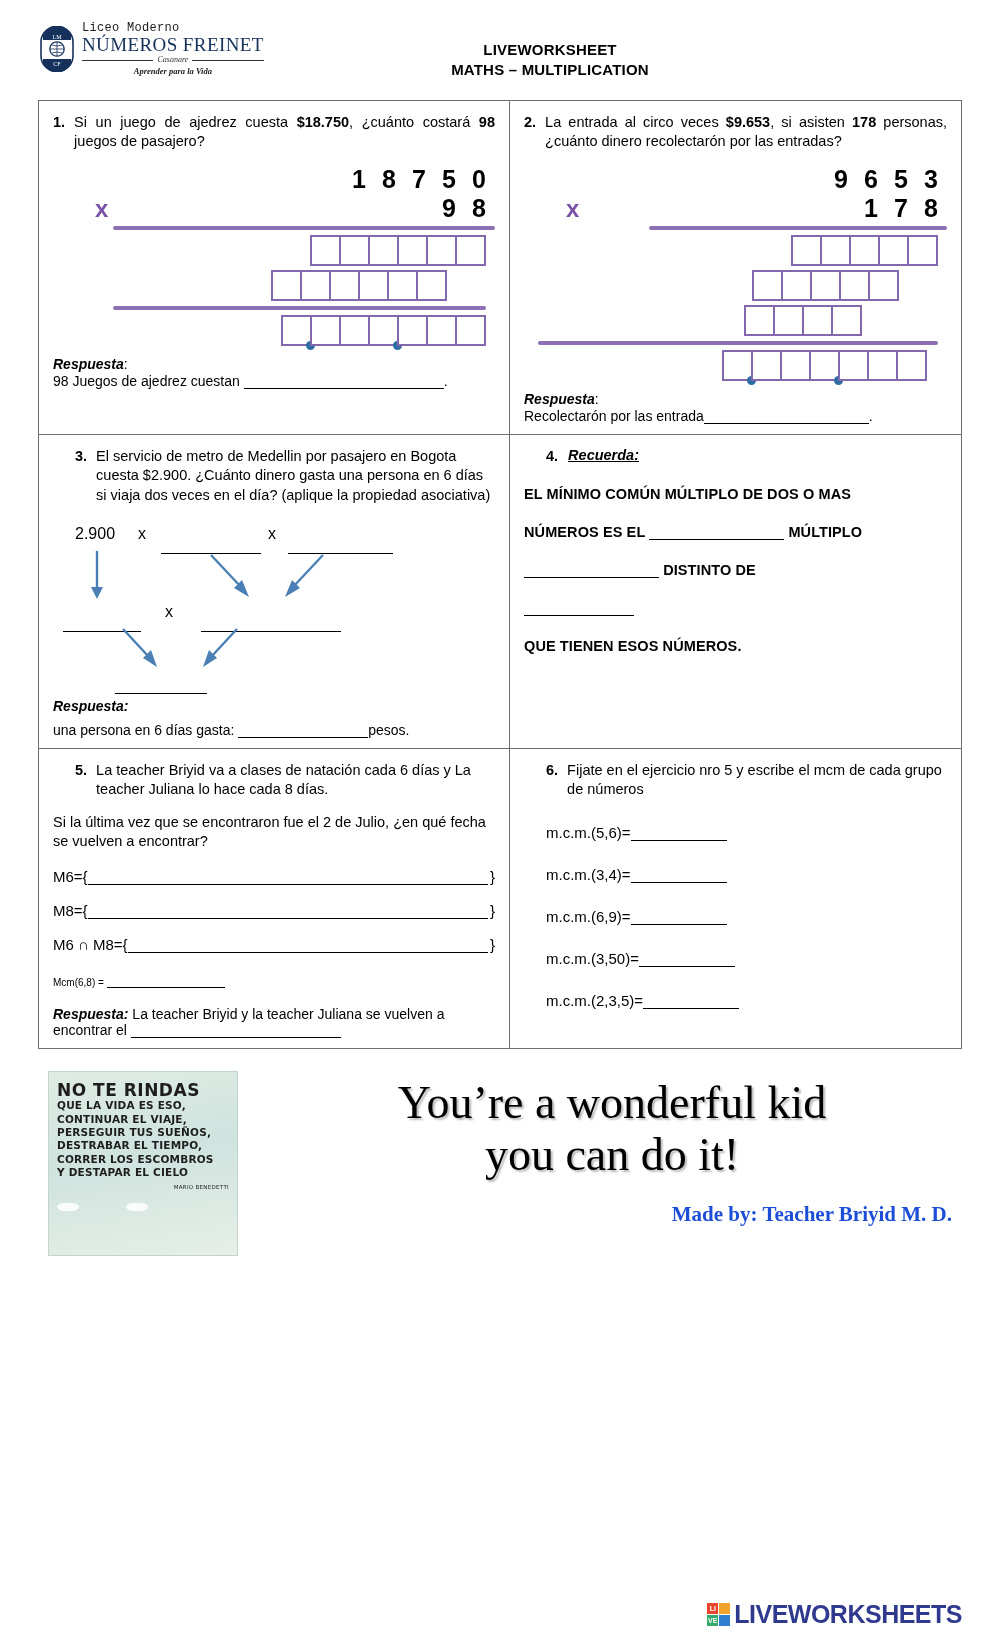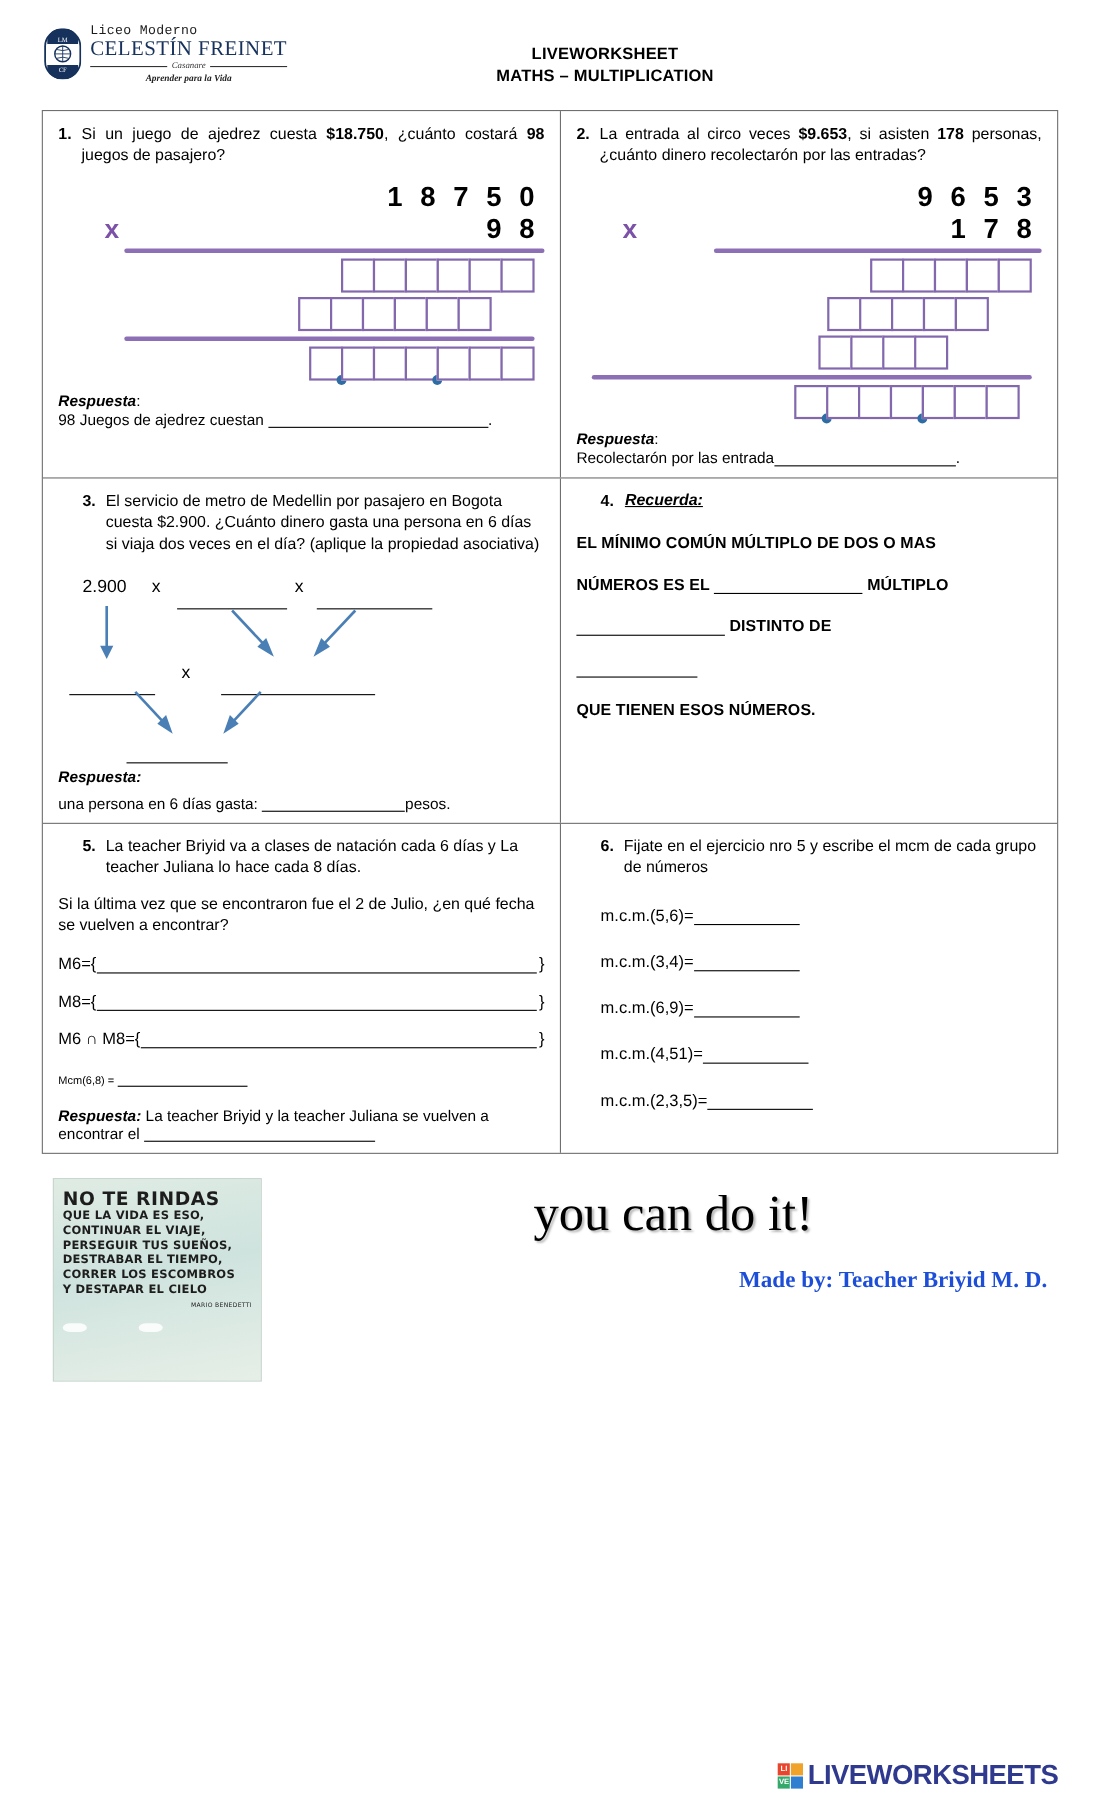--- a/index.html
+++ b/index.html
@@ -107,21 +107,21 @@
       <rect x="1" y="1" width="32" height="44" rx="15" fill="#ffffff" stroke="#16325c" stroke-width="1.6"></rect>
       <path d="M3 9 A15 15 0 0 1 31 9 L31 14 L3 14 Z" fill="#16325c"></path>
       <path d="M3 33 L31 33 L31 37 A15 15 0 0 1 3 37 Z" fill="#16325c"></path>
       <text x="17" y="12.5" font-size="6" fill="#fff" text-anchor="middle" font-family="Liberation Serif, serif">LM</text>
       <text x="17" y="39.5" font-size="6" fill="#fff" text-anchor="middle" font-family="Liberation Serif, serif">CF</text>
       <circle cx="17" cy="23" r="7.2" fill="none" stroke="#16325c" stroke-width="1.3"></circle>
       <path d="M10 23 H24 M17 16 V30 M11.6 19 Q17 21 22.4 19 M11.6 27 Q17 25 22.4 27" stroke="#16325c" stroke-width=".8" fill="none"></path>
     </svg>
     <div class="logo-text">
       <div class="logo-l1">Liceo Moderno</div>
-      <div class="logo-l2">CELESTÍN FREINET</div>
+      <div class="logo-l2">NÚMEROS FREINET</div>
       <div class="logo-l3">
         <span class="rule"></span>
         <span class="txt">Casanare</span>
         <span class="rule"></span>
       </div>
       <div class="logo-l4">Aprender para la Vida</div>
     </div>
   </div>
   <div class="header-title">
     <div>LIVEWORKSHEET</div>
@@ -400,21 +400,21 @@
         <div class="mcm">
           <span>m.c.m.(5,6)=</span><span class="ul"></span>
         </div>
         <div class="mcm">
           <span>m.c.m.(3,4)=</span><span class="ul"></span>
         </div>
         <div class="mcm">
           <span>m.c.m.(6,9)=</span><span class="ul"></span>
         </div>
         <div class="mcm">
-          <span>m.c.m.(4,51)=</span><span class="ul"></span>
+          <span>m.c.m.(3,50)=</span><span class="ul"></span>
         </div>
         <div class="mcm">
           <span>m.c.m.(2,3,5)=</span><span class="ul"></span>
         </div>
       </div>
     </div>
   </div>
 </div>
 
 <div class="footer">
@@ -427,20 +427,21 @@
     <div class="pl">CORRER LOS ESCOMBROS</div>
     <div class="pl">Y DESTAPAR EL CIELO</div>
     <div class="sig">MARIO BENEDETTI</div>
     <div style="margin-top:6px">
       <span class="cloud"></span>
       <span class="cloud" style="margin-left:42px"></span>
     </div>
   </div>
 
   <div class="encourage">
+    <div class="big">You’re a wonderful kid</div>
     <div class="big">you can do it!</div>
     <div class="madeby">Made by: Teacher Briyid M. D.</div>
   </div>
 </div>
 
 <div class="brand">
   <div class="chips">
     <span class="chip" style="background:#e8452c">LI</span>
     <span class="chip" style="background:#f0a32a"></span>
     <span class="chip" style="background:#35a86b">VE</span>

